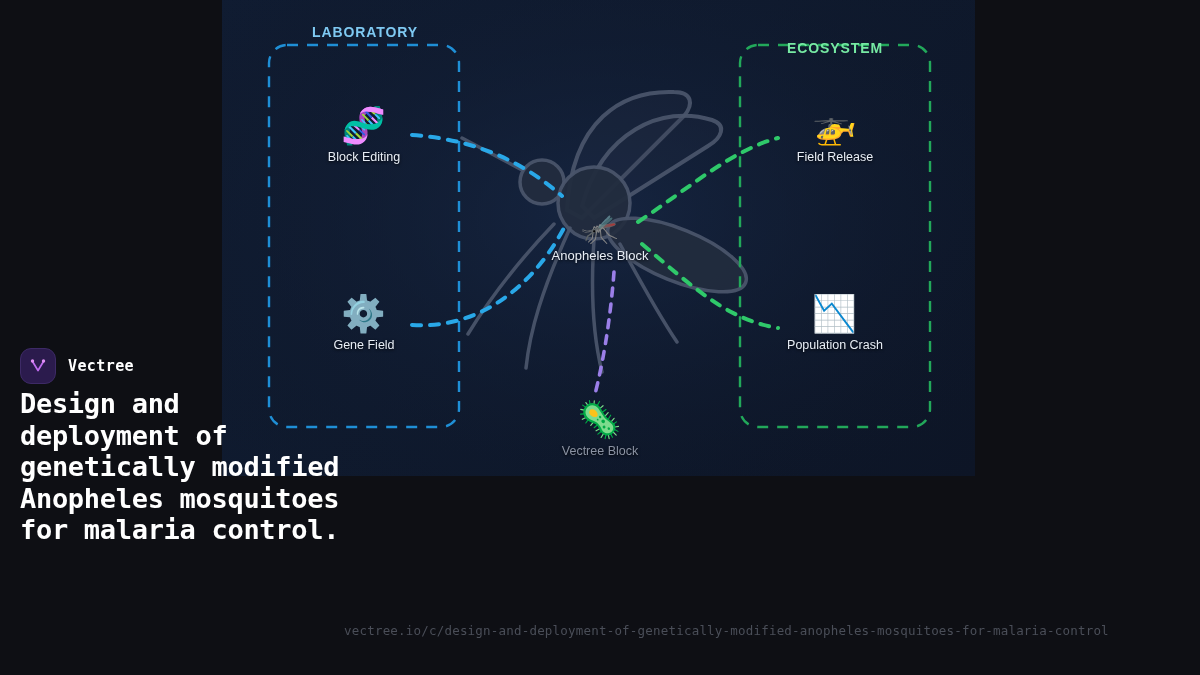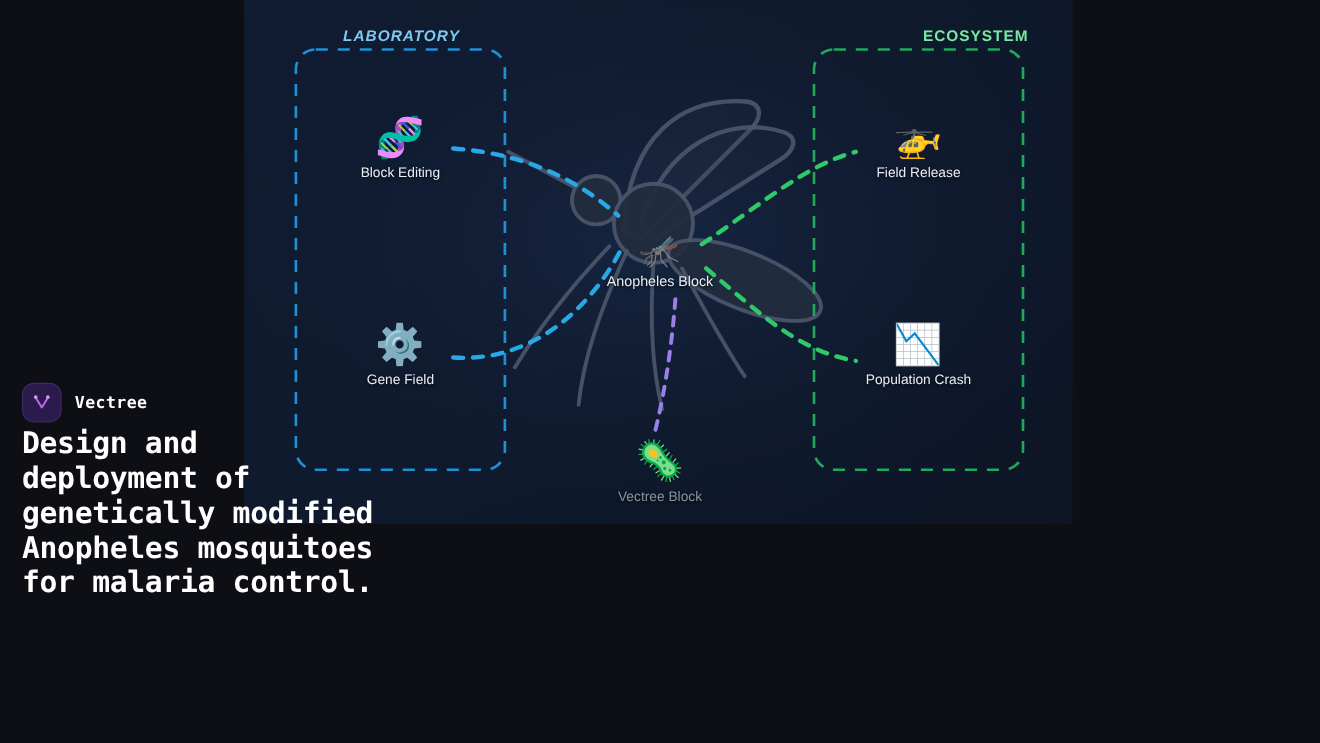--- a/index.html
+++ b/index.html
@@ -119,22 +119,22 @@
 
       <g fill="none" stroke-width="4" stroke-linecap="round">
         <path d="M190 135 C262 140 308 168 340 196" stroke="#29a8e8" stroke-dasharray="9 9"></path>
         <path d="M190 325 C268 330 320 272 344 224" stroke="#29a8e8" stroke-dasharray="9 9"></path>
         <path d="M416 222 C470 186 510 150 556 138" stroke="#2fc96a" stroke-dasharray="9 9"></path>
         <path d="M420 244 C472 288 506 320 556 328" stroke="#2fc96a" stroke-dasharray="9 9"></path>
         <path d="M392 272 C388 324 380 368 372 398" stroke="#9b7fe8" stroke-dasharray="8 8" stroke-width="3.6"></path>
       </g>
     </svg>
 
-    <div class="zone-caption" id="zone-lab-caption" style="left:43px;top:24px;width:200px;font-style:italic;">LABORATORY</div>
-    <div class="zone-caption" id="zone-eco-caption" style="left:513px;top:24px;width:200px;text-align:right;">ECOSYSTEM</div>
+    <div class="zone-caption" id="zone-lab-caption" style="left:43px;top:24px;width:200px;">LABORATORY</div>
+    <div class="zone-caption" id="zone-eco-caption" style="left:513px;top:40px;width:200px;">ECOSYSTEM</div>
 
     <div class="node" id="node-gene-editing" style="left:142px;top:104px;">
       <span class="glyph">🧬</span>
       <span class="nlabel">Block Editing</span>
     </div>
 
     <div class="node" id="node-gene-drive" style="left:142px;top:292px;">
       <span class="glyph">⚙️</span>
       <span class="nlabel">Gene Field</span>
     </div>
@@ -166,13 +166,14 @@
     <div id="brand-logo">
       <svg width="20" height="20" viewBox="0 0 20 20">
         <path d="M4.5 5.5 L10 14.5 L15.5 5.5" fill="none" stroke="#c06cf0" stroke-width="1.7" stroke-linecap="round" stroke-linejoin="round"></path>
         <circle cx="4.5" cy="5.0" r="1.7" fill="#e08ff5"></circle>
         <circle cx="15.5" cy="5.0" r="1.7" fill="#e08ff5"></circle>
       </svg>
     </div>
     <div id="brand-name">Vectree</div>
   </div>
 
+  <div id="footer-url">vectree.io/c/design-and-deployment-of-genetically-modified-anopheles-mosquitoes-for-malaria-control</div>
 </div>
 
 </body></html>

